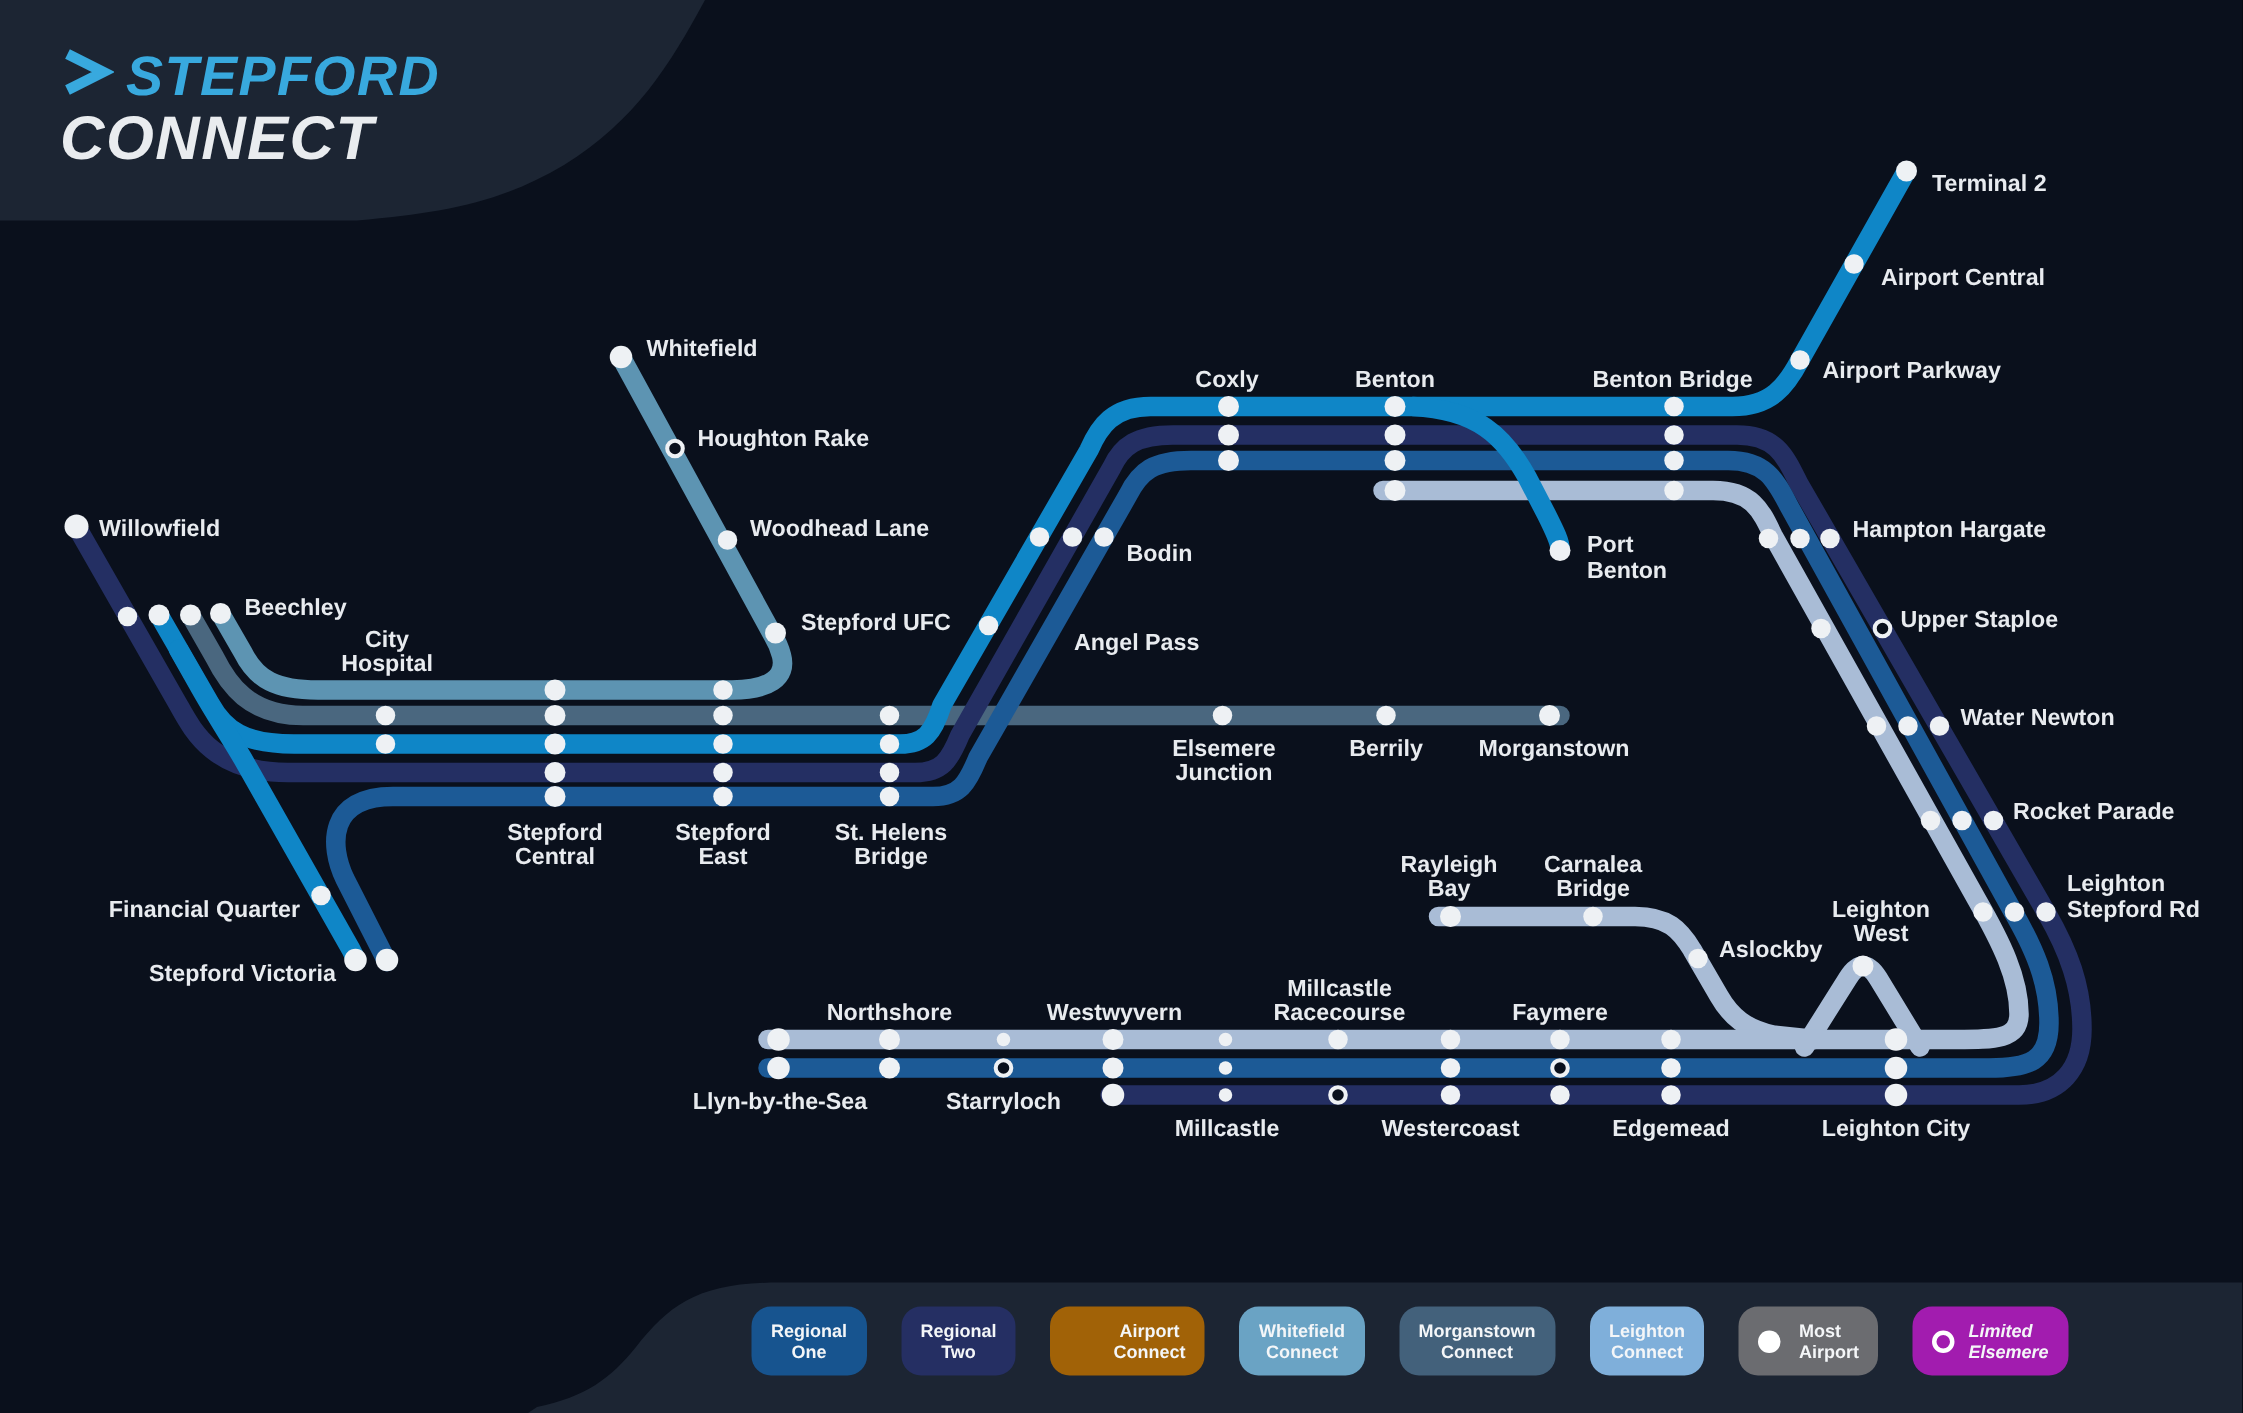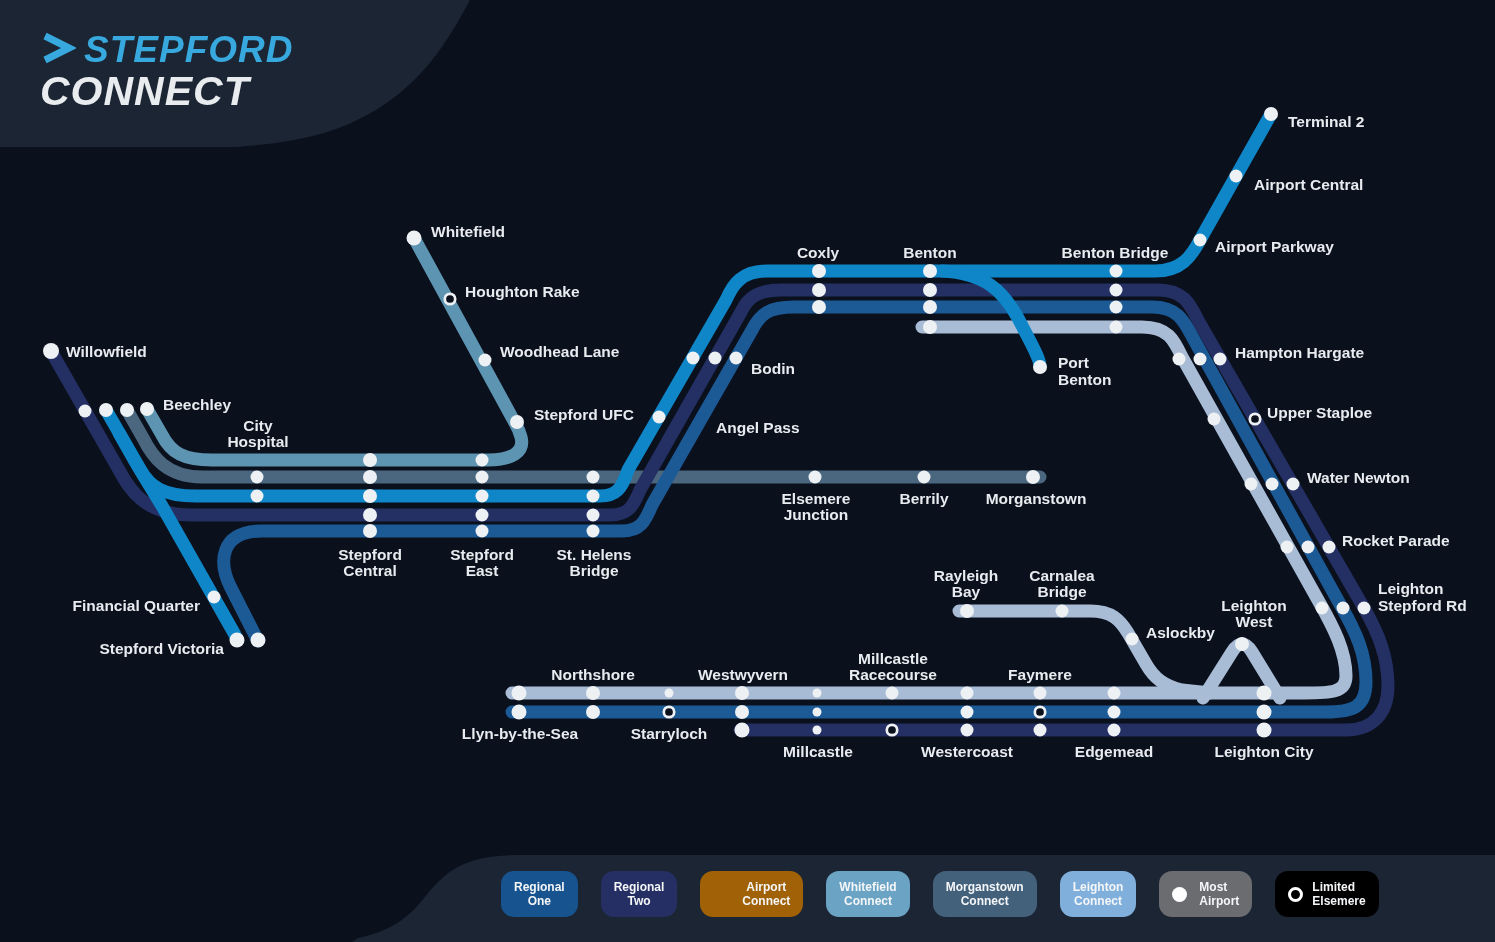--- a/index.html
+++ b/index.html
@@ -260,21 +260,21 @@
           <div>Connect</div>
         </div>
   </div>
   <div class="badge icon" style="background: rgb(107, 108, 112); gap: 12px;">
     <span class="dot-filled"></span>
     <div class="txt">
           <div>Most</div>
           <div>Airport</div>
         </div>
   </div>
-  <div class="badge icon" style="background: #000000;">
+  <div class="badge icon" style="background: #a21caf; font-style: italic;">
     <span class="dot-open"></span>
     <div class="txt">
           <div>Limited</div>
           <div>Elsemere</div>
         </div>
   </div>
 </div>
 
 </div>
 

